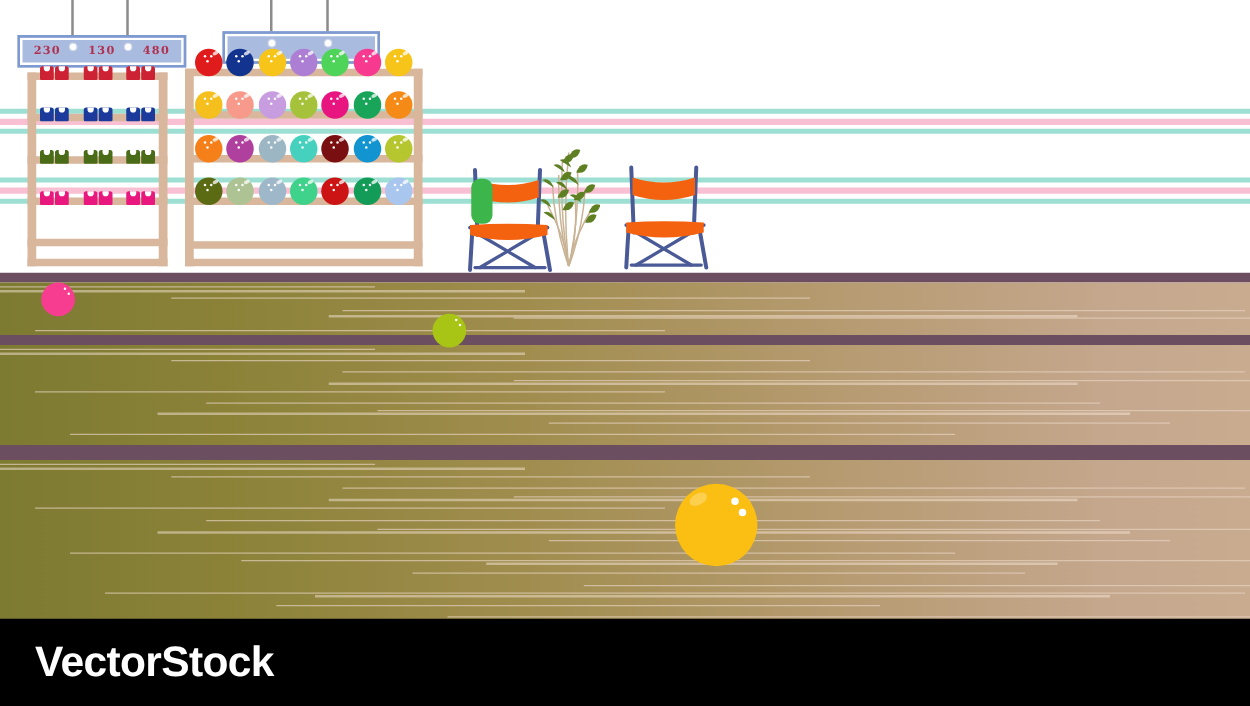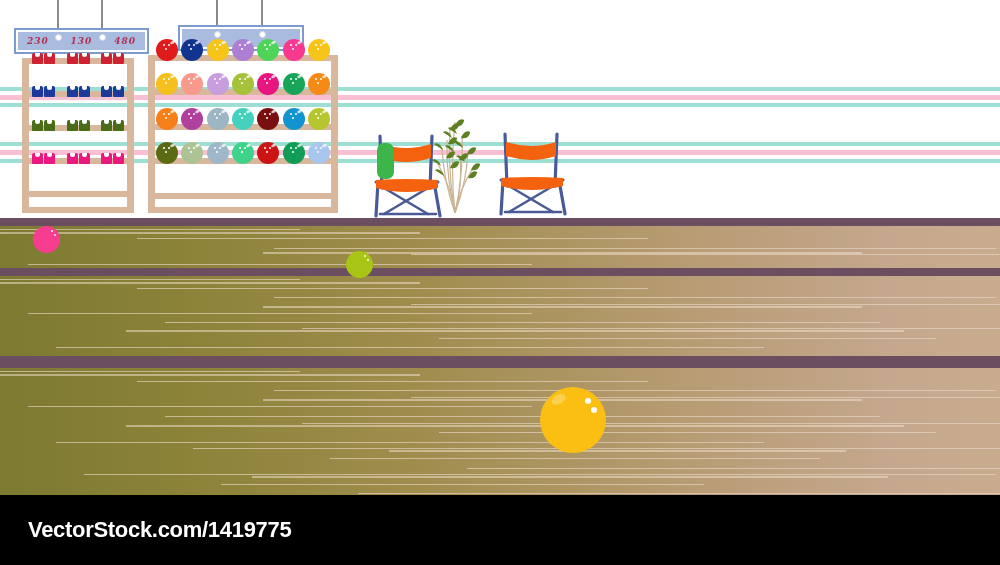--- a/index.html
+++ b/index.html
@@ -25,21 +25,21 @@
     box-shadow: inset 0 0 0 2px #ffffff;
     display:flex; align-items:center; justify-content:space-around;
   }
   .sign-knob {
     position:absolute; width:7px; height:7px; border-radius:50%;
     background:#ffffff; border:1px solid #cfd8ea;
   }
   .sign-num {
     color:#b0304f; font-size:9px;
     font-family:"DejaVu Serif", serif;
-    font-style:italic; letter-spacing:1px; font-weight:700;
+    letter-spacing:1px; font-weight:700;
   }
 
   
   .rack-post { position:absolute; background:#d8b79c; }
   .rack-shelf { position:absolute; background:#d8b79c; }
 
   
   .ball { position:absolute; border-radius:50%; }
   .ball .hole { position:absolute; background:#ffffff; border-radius:50%; width:2px; height:2px; }
   .ball .shine { position:absolute; background:rgba(255,255,255,.75); border-radius:50%; }
@@ -519,14 +519,14 @@
       <div style="position: absolute; left: 21.06px; top: 8.1px; width: 2px; height: 2px; background: rgb(255, 255, 255); border-radius: 50%;"></div>
     </div>
     <div class="ball" style="left: 540px; top: 387px; width: 66px; height: 66px; background: rgb(251, 191, 20); border-radius: 50%;">
       <div style="position: absolute; left: 44.88px; top: 10.56px; width: 6px; height: 6px; background: rgb(255, 255, 255); border-radius: 50%;"></div>
       <div style="position: absolute; left: 51.48px; top: 19.8px; width: 6px; height: 6px; background: rgb(255, 255, 255); border-radius: 50%;"></div>
       <div style="position: absolute; left: 10.56px; top: 7.92px; width: 14.52px; height: 8.58px; background: rgba(255, 255, 255, 0.25); border-radius: 50%; transform: rotate(-28deg);"></div>
     </div>
   </div>
 
 <div id="footer">
-  <div class="url">VectorStock.com/1419775</div>
+  <div class="brand">VectorStock</div>
 </div>
 
 </body></html>

